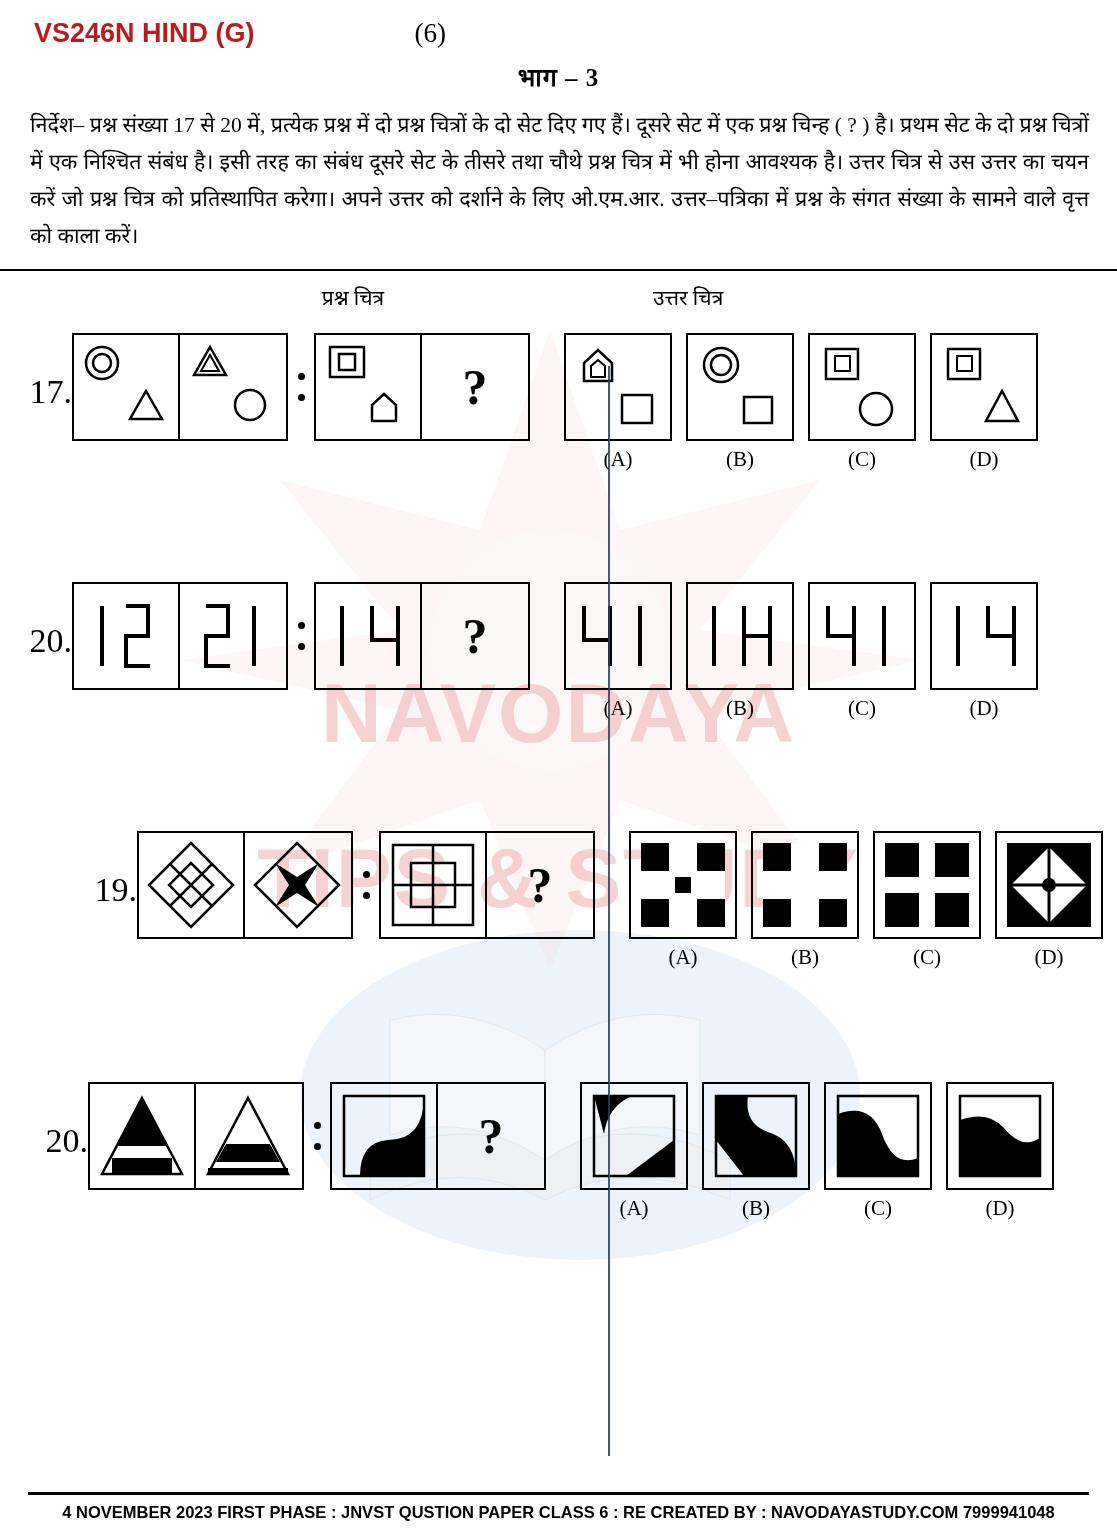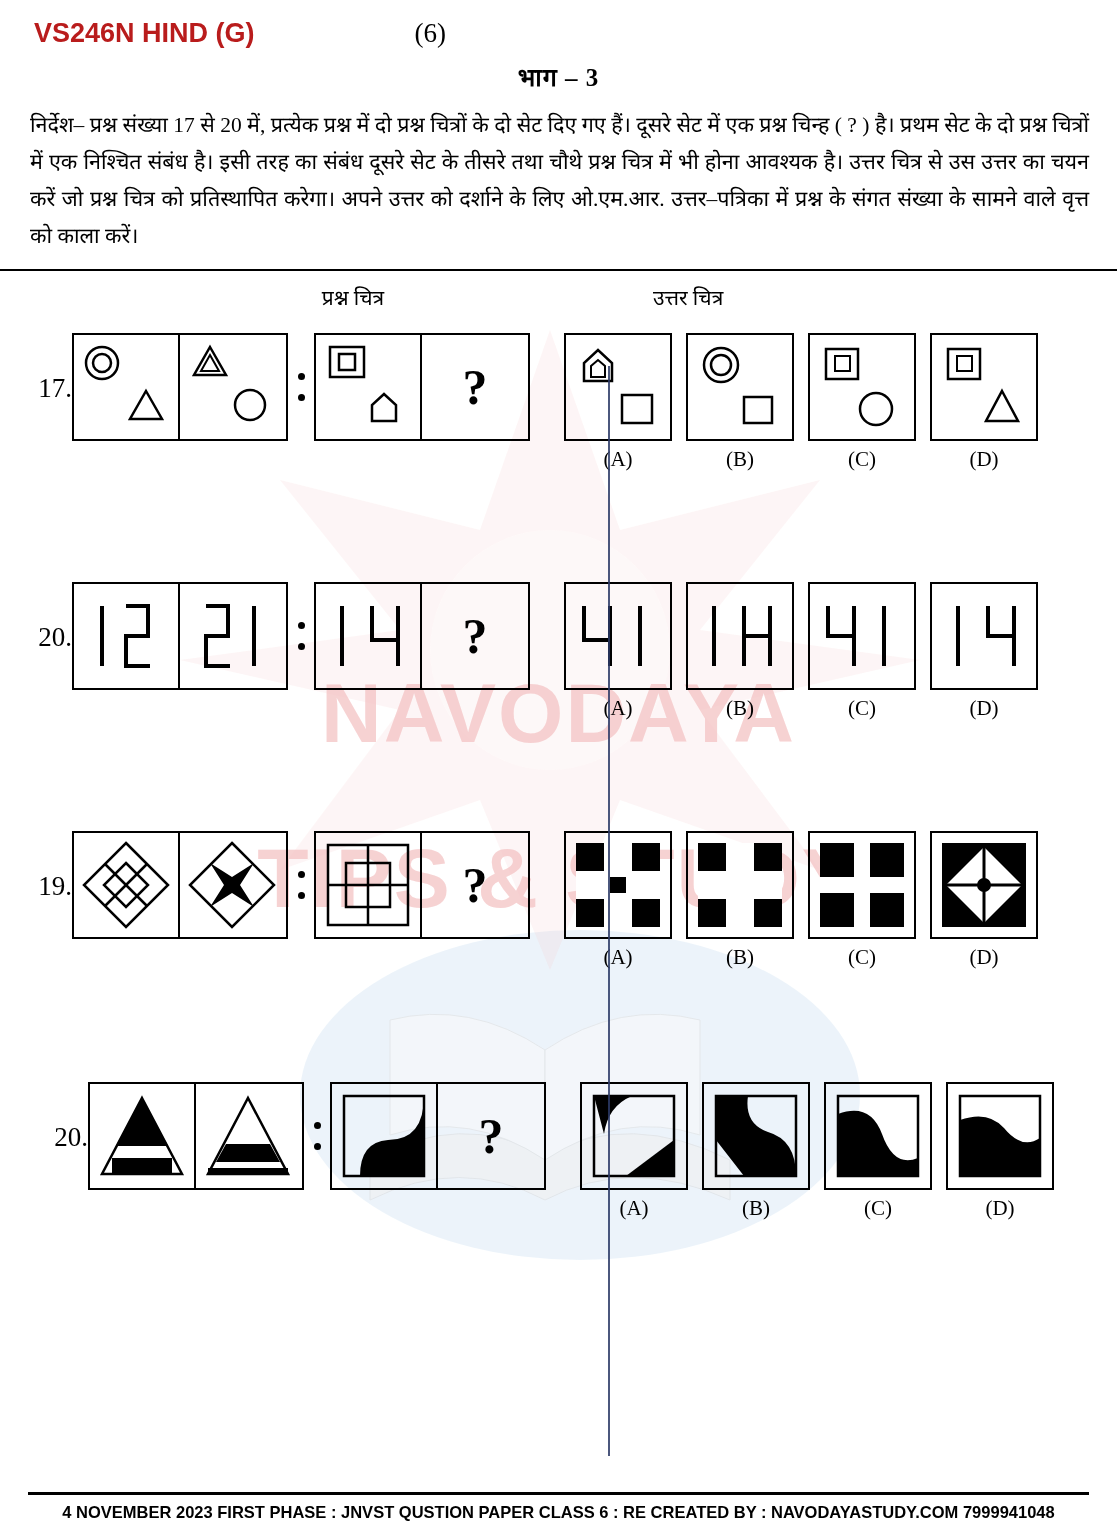--- a/index.html
+++ b/index.html
@@ -69,21 +69,21 @@
   .divider{
     position:absolute;left:608px;top:366px;width:2px;height:1090px;
     background:#2b3a66;opacity:.85;z-index:3;
   }
 
   
   .row{
     display:flex;align-items:flex-start;margin-top:14px;position:relative;
   }
   .rowno{
-    width:72px;text-align:right;font-size:27px;padding-top:40px;
+    width:72px;text-align:right;font-size:34px;padding-top:40px;
   }
   .qgroup{display:flex;align-items:center;}
   .cell{
     width:86px;height:86px;border:2px solid #000;position:relative;
     box-sizing:border-box;background:transparent;
   }
   .cellbig{width:108px;height:108px;}
   .pairgap{width:26px;display:flex;flex-direction:column;justify-content:center;align-items:center;height:86px;}
   .dot{width:7px;height:7px;border-radius:50%;background:#000;margin:7px 0;}
   .setA{display:flex;}
@@ -290,21 +290,21 @@
           <svg width="104" height="104" viewBox="0 0 104 104">
             <line x1="26" y1="22" x2="26" y2="82" stroke="#000" stroke-width="4"></line>
             <path d="M56 22 L56 52 L82 52 M82 22 L82 82" fill="none" stroke="#000" stroke-width="4"></path>
           </svg>
         </div>
         <div class="anslabel">(D)</div>
       </div>
     </div>
   </div>
 
-  <div class="row" style="margin-top:110px;">
+  <div class="row" style="margin-top:110px;justify-content:flex-end;">
     <div class="rowno">19.</div>
     <div class="qgroup">
       <div class="setA">
         <div class="cell cellbig">
           <svg width="104" height="104" viewBox="0 0 104 104">
             <polygon points="52,10 94,52 52,94 10,52" fill="none" stroke="#000" stroke-width="2.5"></polygon>
             <polygon points="52,30 74,52 52,74 30,52" fill="none" stroke="#000" stroke-width="2.5"></polygon>
             <line x1="31" y1="31" x2="73" y2="73" stroke="#000" stroke-width="2.5"></line>
             <line x1="73" y1="31" x2="31" y2="73" stroke="#000" stroke-width="2.5"></line>
           </svg>

